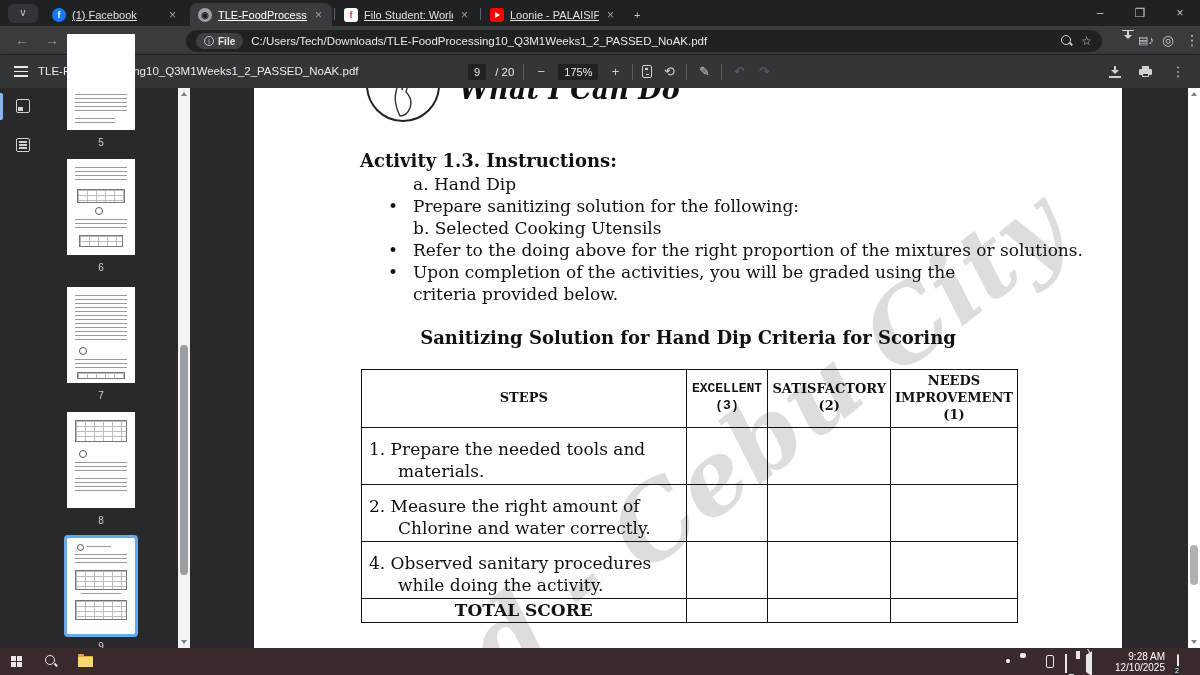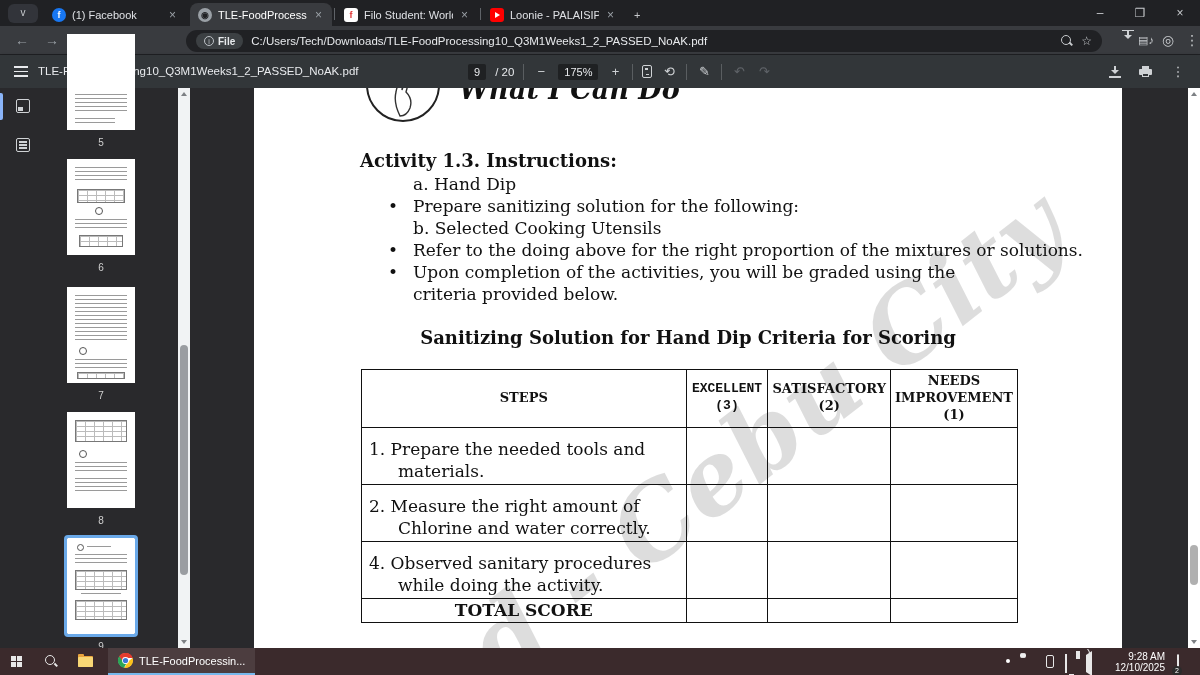--- a/index.html
+++ b/index.html
@@ -3,21 +3,21 @@
 <meta charset="utf-8">
 <style>
   * { margin:0; padding:0; box-sizing:border-box; }
   html,body { width:1200px; height:675px; overflow:hidden; background:#202124;
               font-family:"Liberation Sans", sans-serif; }
 
   
   #tabstrip { position:absolute; left:0; top:0; width:1200px; height:26px; background:#202124; }
   .tab { position:absolute; top:3px; height:23px; display:flex; align-items:center; gap:6px;
          padding:0 8px; color:#dfe1e5; font-size:11px; width:142px; }
-  .tab .ttl { flex:1; overflow:hidden; white-space:nowrap; }
+  .tab .ttl { flex:1; overflow:hidden; white-space:nowrap;text-decoration:underline; }
   .tab .x { color:#9aa0a6; font-size:12px; padding:0 2px; }
   .tab.active { background:#393b3f; border-radius:8px 8px 0 0; color:#fff; }
   .tabdiv { position:absolute; top:8px; width:1px; height:12px; background:#5f6368; }
   .fav { width:14px; height:14px; border-radius:50%; flex:0 0 14px; display:flex;
          align-items:center; justify-content:center; font-size:9px; font-weight:bold; }
   .fav.fb { background:#1877f2; color:#fff; }
   .fav.pdfico { background:#9aa0a6; color:#202124; border-radius:50%; }
   .fav.filo { background:#fff; color:#e03131; border-radius:3px; }
   .fav.yt { background:#f00; border-radius:3px; }
   .fav.yt i { width:0; height:0; border-left:5px solid #fff; border-top:3px solid transparent;
@@ -401,32 +401,20 @@
         <i></i>
         <i></i>
       </span>
   </div>
   <div class="tbbtn">
     <span class="tb-mag"></span>
   </div>
   <div class="tbbtn">
     <span class="folder"></span>
   </div>
-  <div id="taskbar-app">
-    <svg width="15" height="15" viewBox="0 0 15 15">
-      <circle cx="7.5" cy="7.5" r="7.2" fill="#fff"></circle>
-      <path d="M7.5 0 A7.5 7.5 0 0 1 14.6 5 L7.5 5 Z M7.5 0 L2 2.5 A7.5 7.5 0 0 1 7.5 0Z" fill="#e33b2e"></path>
-      <path d="M1.2 3.2 A7.5 7.5 0 0 0 6 14.8 L9 9.5 Z" fill="#2aa757"></path>
-      <path d="M14.6 5 A7.5 7.5 0 0 1 6.4 14.9 L9.5 9 Z" fill="#fcc21b"></path>
-      <path d="M7.5 0 A7.5 7.5 0 0 0 1.2 3.3 L4.5 8 L9 5 L14.6 5 A7.5 7.5 0 0 0 7.5 0Z" fill="#e33b2e"></path>
-      <circle cx="7.5" cy="7.5" r="3.4" fill="#fff"></circle>
-      <circle cx="7.5" cy="7.5" r="2.6" fill="#3a77d8"></circle>
-    </svg>
-    <span>TLE-FoodProcessin...</span>
-  </div>
   <div id="tray">
     <span class="trayic"><span class="redbox"></span></span>
     <span class="trayic"><span class="dogface"></span></span>
     <span class="trayic" style="display:flex;justify-content:center;">
         <span class="phoneic"></span>
       </span>
     <span class="trayic"><span class="monic"></span></span>
     <span class="trayic" style="margin-right:4px;"><span class="spk"></span></span>
     <div id="clock">
       <div>9:28 AM</div>

